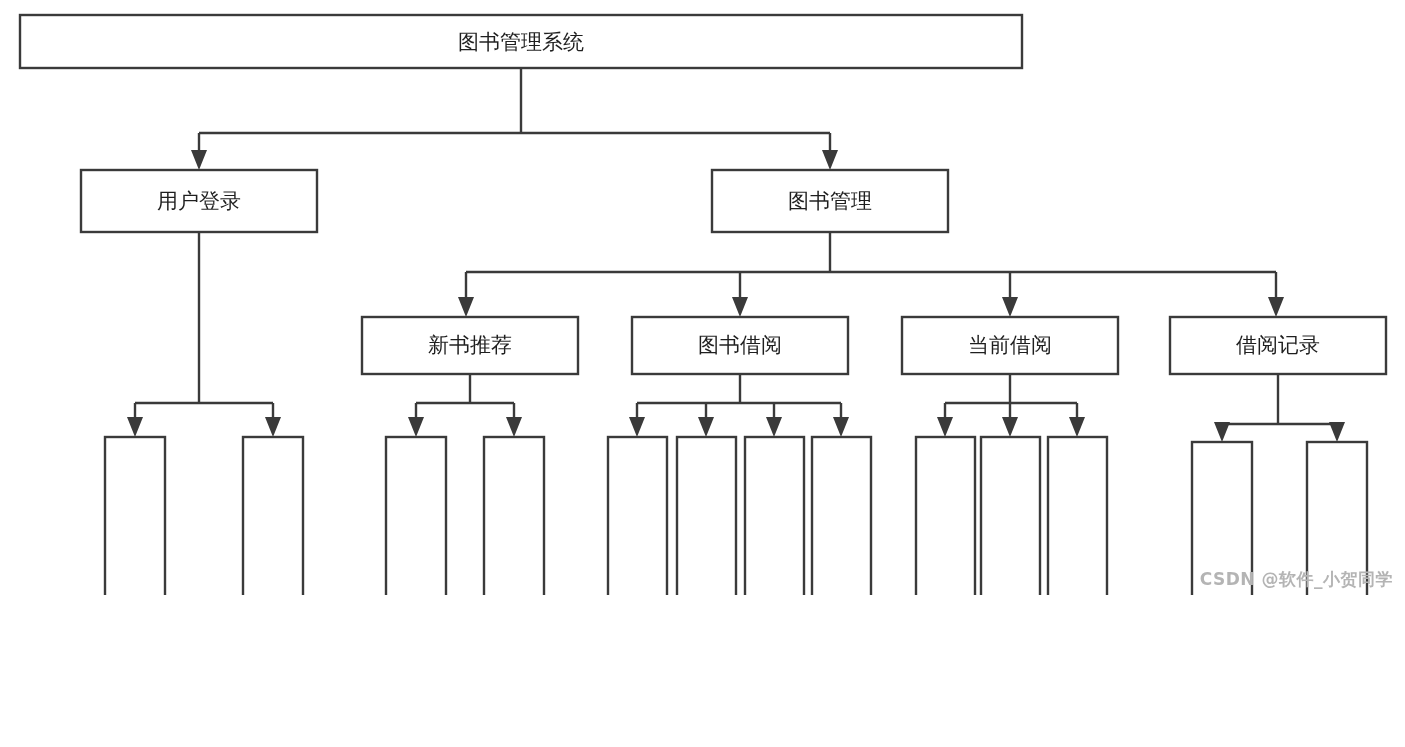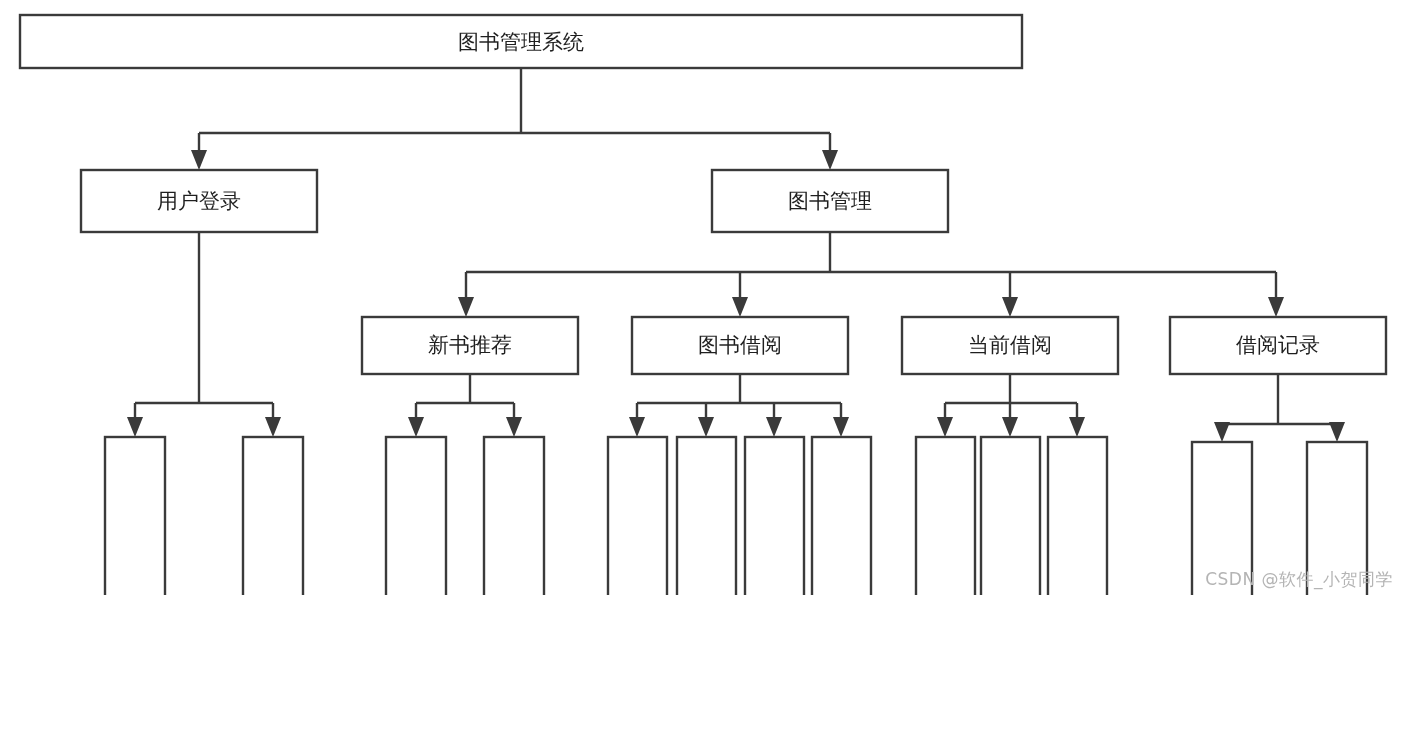--- a/index.html
+++ b/index.html
@@ -51,20 +51,21 @@
   .watermark-text {
     position: absolute;
     right: 12px;
     bottom: 4px;
     font-family: "DejaVu Sans", "Liberation Sans", sans-serif;
     font-size: 17px;
     color: #b4b4b4;
     letter-spacing: 0.5px;
     white-space: nowrap;
     pointer-events: none;
+    font-weight: bold;
   }
   
   .vleaf-label {
     position: absolute;
     writing-mode: vertical-rl;
     text-orientation: upright;
     font-family: "DejaVu Sans", "Liberation Sans", sans-serif;
     font-size: 21px;
     line-height: 1.08;
     color: #1f1f1f;

